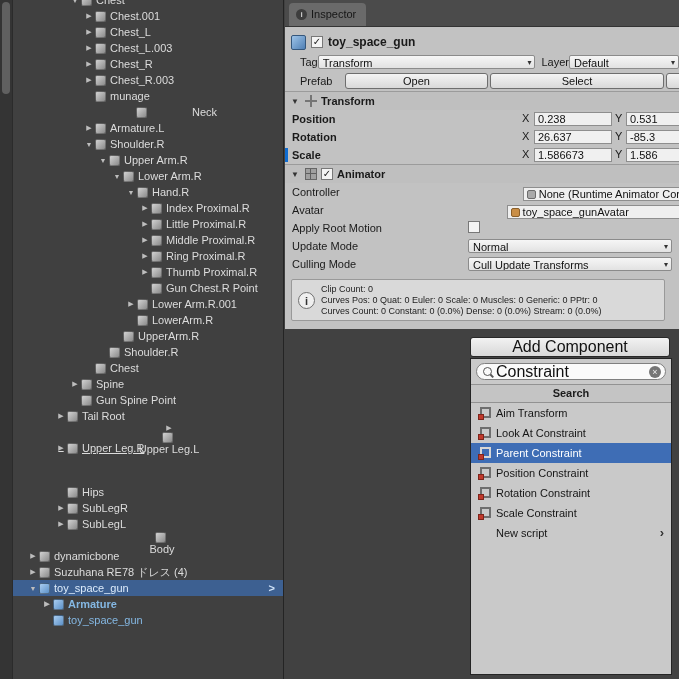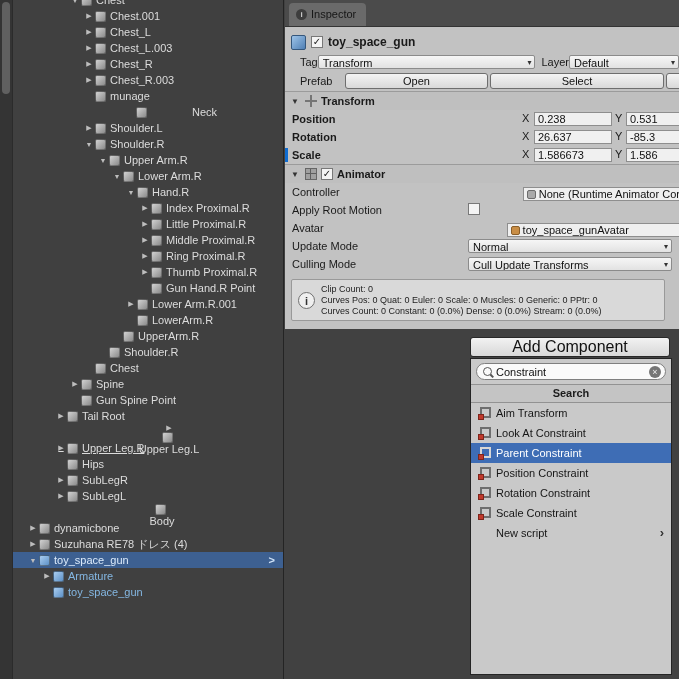--- a/index.html
+++ b/index.html
@@ -95,21 +95,21 @@
   .addcomp-btn{position:absolute;left:185px;top:337px;width:200px;height:20px;background:linear-gradient(#f2f2f2,#d8d8d8);
                border:1px solid #282828;border-radius:3px;font-size:16px;line-height:18px;text-align:center;
                color:#111;box-sizing:border-box;}
   .comp-popup{position:absolute;left:185px;top:358px;width:202px;height:317px;background:#c9c9c9;
               border:1px solid #242424;box-sizing:border-box;}
   .search-wrap{padding:4px 5px 4px 5px;}
   .search-field{height:17px;background:#fafafa;border:1px solid #7f7f7f;border-radius:9px;display:flex;
                 align-items:center;padding:0 18px 0 6px;position:relative;box-sizing:border-box;}
   .mag{width:7px;height:7px;border:1.5px solid #555;border-radius:50%;position:relative;flex:none;margin-right:4px;box-sizing:content-box;}
   .mag::after{content:'';position:absolute;width:4px;height:1.5px;background:#555;transform:rotate(45deg);right:-3px;bottom:-1px;}
-  .search-field input{border:none;background:transparent;outline:none;font-size:11px;color:#111;width:100%;
+  .search-field input{border:none;background:transparent;outline:none;font-size:16px;color:#111;width:100%;
                       font-family:"Liberation Sans",sans-serif;padding:0;}
   .clear-btn{position:absolute;right:4px;top:2px;width:12px;height:12px;border-radius:50%;background:#757575;
              color:#eee;font-size:9px;line-height:12px;text-align:center;}
   .c-header{height:17px;line-height:17px;text-align:center;font-weight:bold;font-size:11px;background:#c4c4c4;
             border-top:1px solid #929292;border-bottom:1px solid #929292;color:#1c1c1c;}
   .c-row{height:20px;display:flex;align-items:center;padding-left:7px;font-size:11px;color:#161616;position:relative;}
   .c-row.sel{background:#3e6db5;color:#fff;}
   .c-icon{width:13px;height:13px;position:relative;margin-right:5px;flex:none;}
   .c-icon::before{content:'';position:absolute;right:0;top:0;width:7px;height:7px;border:2px solid #6e6e6e;box-sizing:content-box;}
   .c-row.sel .c-icon::before{border-color:#d6d6d6;}
@@ -158,21 +158,21 @@
         <span class="h-label">munage</span>
       </div>
       <div class="h-row" style="padding-left: 70px; gap: 41px;">
         <span class="h-arrow"></span>
         <span class="h-icon"></span>
         <span class="h-label">Neck</span>
       </div>
       <div class="h-row" style="padding-left: 70px;">
         <span class="h-arrow">▶</span>
         <span class="h-icon"></span>
-        <span class="h-label">Shoulder.L</span>
+        <span class="h-label">Armature.L</span>
       </div>
       <div class="h-row" style="padding-left: 70px;">
         <span class="h-arrow">▼</span>
         <span class="h-icon"></span>
         <span class="h-label">Shoulder.R</span>
       </div>
       <div class="h-row" style="padding-left: 84px;">
         <span class="h-arrow">▼</span>
         <span class="h-icon"></span>
         <span class="h-label">Upper Arm.R</span>
@@ -208,21 +208,21 @@
         <span class="h-label">Ring Proximal.R</span>
       </div>
       <div class="h-row" style="padding-left: 126px;">
         <span class="h-arrow">▶</span>
         <span class="h-icon"></span>
         <span class="h-label">Thumb Proximal.R</span>
       </div>
       <div class="h-row" style="padding-left: 126px;">
         <span class="h-arrow"></span>
         <span class="h-icon"></span>
-        <span class="h-label">Gun Hand.R Point</span>
+        <span class="h-label">Gun Chest.R Point</span>
       </div>
       <div class="h-row" style="padding-left: 112px;">
         <span class="h-arrow">▶</span>
         <span class="h-icon"></span>
         <span class="h-label">Lower Arm.R.001</span>
       </div>
       <div class="h-row" style="padding-left: 112px;">
         <span class="h-arrow"></span>
         <span class="h-icon"></span>
         <span class="h-label">LowerArm.R</span>
@@ -260,21 +260,21 @@
       <div class="h-row" style="padding-left: 42px; flex-direction: column;">
         <span class="h-arrow">▶</span>
         <span class="h-icon"></span>
         <span class="h-label">Upper Leg.L</span>
       </div>
       <div class="h-row" style="padding-left: 42px; text-decoration: underline;">
         <span class="h-arrow">▶</span>
         <span class="h-icon"></span>
         <span class="h-label">Upper Leg.R</span>
       </div>
-      <div class="h-row" style="padding-left: 42px;">
+      <div class="h-row" style="padding-left: 42px; margin-top: 28px;">
         <span class="h-arrow"></span>
         <span class="h-icon"></span>
         <span class="h-label">Hips</span>
       </div>
       <div class="h-row" style="padding-left: 42px;">
         <span class="h-arrow">▶</span>
         <span class="h-icon"></span>
         <span class="h-label">SubLegR</span>
       </div>
       <div class="h-row" style="padding-left: 42px;">
@@ -296,21 +296,21 @@
         <span class="h-arrow">▶</span>
         <span class="h-icon"></span>
         <span class="h-label">Suzuhana RE78 ドレス (4)</span>
       </div>
       <div class="h-row sel prefab" style="padding-left: 14px;">
         <span class="h-arrow">▼</span>
         <span class="h-icon"></span>
         <span class="h-label">toy_space_gun</span>
         <span class="h-chev">&gt;</span>
       </div>
-      <div class="h-row prefab" style="padding-left: 28px;">
+      <div class="h-row prefab" style="padding-left: 28px; font-weight: bold;">
         <span class="h-arrow">▶</span>
         <span class="h-icon"></span>
         <span class="h-label">Armature</span>
       </div>
       <div class="h-row prefab" style="padding-left: 28px;">
         <span class="h-arrow"></span>
         <span class="h-icon"></span>
         <span class="h-label">toy_space_gun</span>
       </div>
     </div>
@@ -394,32 +394,32 @@
     <div class="prop-row">
       <span class="p-label">Controller</span>
       <span class="ctl obj-field">
         <span class="obj-mini"></span>
         <span>None (Runtime Animator Con</span>
 
       </span>
     </div>
 
     <div class="prop-row">
-      <span class="p-label">Apply Root Motion</span>
-      <span class="ctl" style="width:14px;">
-        <span class="cb-plain" style="display:block;"></span>
-      </span>
-    </div>
-
-    <div class="prop-row">
       <span class="p-label">Avatar</span>
       <span class="ctl obj-field">
         <span class="obj-mini avatar"></span>
         <span>toy_space_gunAvatar</span>
 
+      </span>
+    </div>
+
+    <div class="prop-row">
+      <span class="p-label">Apply Root Motion</span>
+      <span class="ctl" style="width:14px;">
+        <span class="cb-plain" style="display:block;"></span>
       </span>
     </div>
 
     <div class="prop-row">
       <span class="p-label">Update Mode</span>
       <span class="ctl popup-field">
         <span>Normal</span>
         <span class="dd">▾</span>
       </span>
     </div>

